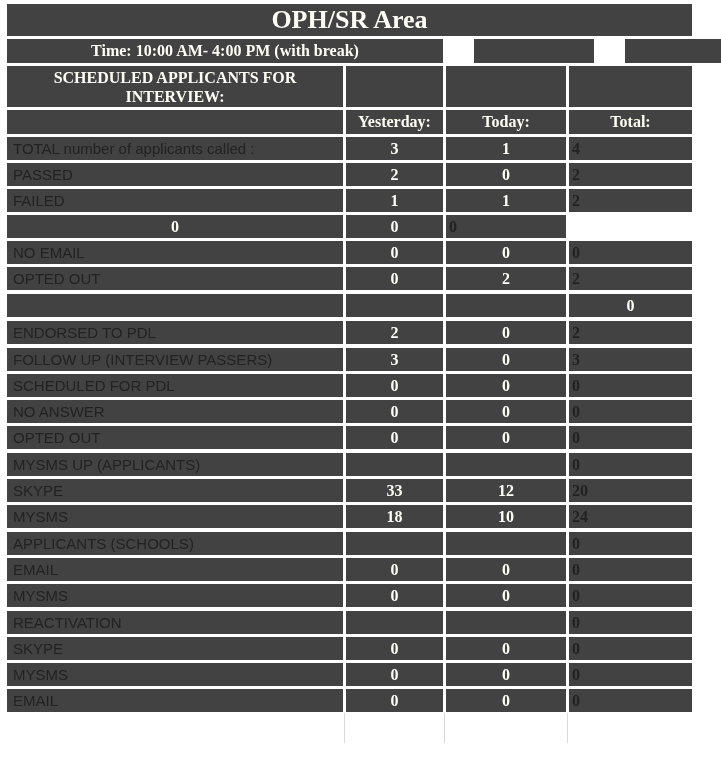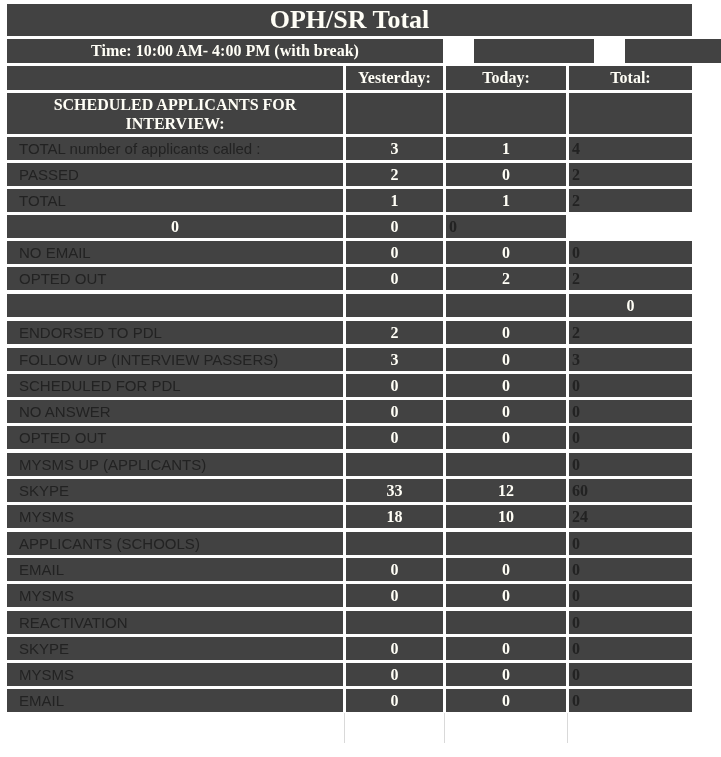--- a/index.html
+++ b/index.html
@@ -72,21 +72,21 @@
     color: #fffef6;
     font-family: "Liberation Serif", serif;
     font-weight: bold;
     font-size: 16px;
   }
   
   .label-cell {
     color: #222222;
     font-family: "Liberation Sans", sans-serif;
     font-size: 15px;
-    padding-left: 12px;
+    padding-left: 6px;
   }
   .num-cell {
     color: #fffef6;
     font-family: "Liberation Serif", serif;
     font-weight: bold;
     font-size: 16px;
     justify-content: center;
   }
   .total-cell {
     color: #222222;
@@ -120,61 +120,61 @@
   .vline-1 { left: 337px; }
   .vline-2 { left: 437px; }
   .vline-3 { left: 560px; }
 </style>
 </head>
 <body>
 
 <div class="sheet">
 
   <div class="row title-row" style="display:block">
-    <div class="cell title-cell">OPH/SR Total</div>
+    <div class="cell title-cell">OPH/SR Area</div>
   </div>
 
   <div class="row row-time">
     <div class="cell time-cell">Time: 10:00 AM- 4:00 PM (with break)</div>
     <div class="cell mid"></div>
     <div class="cell mid"></div>
-  </div>
-
-  <div class="row">
-    <div class="cell mid"></div>
-    <div class="cell colhead-cell">Yesterday:</div>
-    <div class="cell colhead-cell">Today:</div>
-    <div class="cell colhead-cell">Total:</div>
   </div>
 
   <div class="row">
     <div class="cell sub-cell">
       <span><span>SCHEDULED APPLICANTS FOR</span><br><span>INTERVIEW:</span></span>
     </div>
     <div class="cell tall"></div>
     <div class="cell tall"></div>
     <div class="cell tall"></div>
   </div>
 
+  <div class="row">
+    <div class="cell mid"></div>
+    <div class="cell colhead-cell">Yesterday:</div>
+    <div class="cell colhead-cell">Today:</div>
+    <div class="cell colhead-cell">Total:</div>
+  </div>
+
   <div>
       <div class="section">
         <div class="row">
           <div class="cell label-cell">TOTAL number of applicants called :</div>
           <div class="cell num-cell">3</div>
           <div class="cell num-cell">1</div>
           <div class="cell total-cell">4</div>
         </div>
         <div class="row">
           <div class="cell label-cell">PASSED</div>
           <div class="cell num-cell">2</div>
           <div class="cell num-cell">0</div>
           <div class="cell total-cell">2</div>
         </div>
         <div class="row">
-          <div class="cell label-cell">TOTAL</div>
+          <div class="cell label-cell">FAILED</div>
           <div class="cell num-cell">1</div>
           <div class="cell num-cell">1</div>
           <div class="cell total-cell">2</div>
         </div>
         <div class="row">
           <div class="cell num-cell">0</div>
           <div class="cell num-cell">0</div>
           <div class="cell total-cell">0</div>
         </div>
         <div class="row">
@@ -236,21 +236,21 @@
         <div class="row">
           <div class="cell label-cell">MYSMS UP (APPLICANTS)</div>
           <div class="cell num-cell"></div>
           <div class="cell num-cell"></div>
           <div class="cell total-cell">0</div>
         </div>
         <div class="row">
           <div class="cell label-cell">SKYPE</div>
           <div class="cell num-cell">33</div>
           <div class="cell num-cell">12</div>
-          <div class="cell total-cell">60</div>
+          <div class="cell total-cell">20</div>
         </div>
         <div class="row">
           <div class="cell label-cell">MYSMS</div>
           <div class="cell num-cell">18</div>
           <div class="cell num-cell">10</div>
           <div class="cell total-cell">24</div>
         </div>
       </div>
       <div class="section">
         <div class="row">

